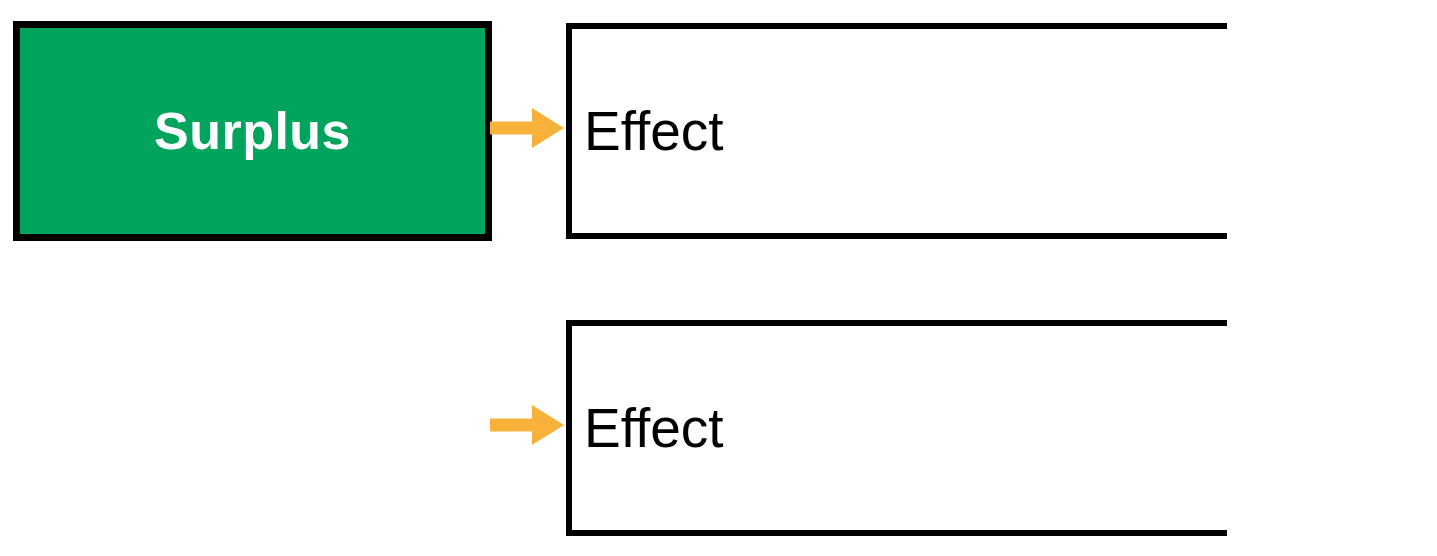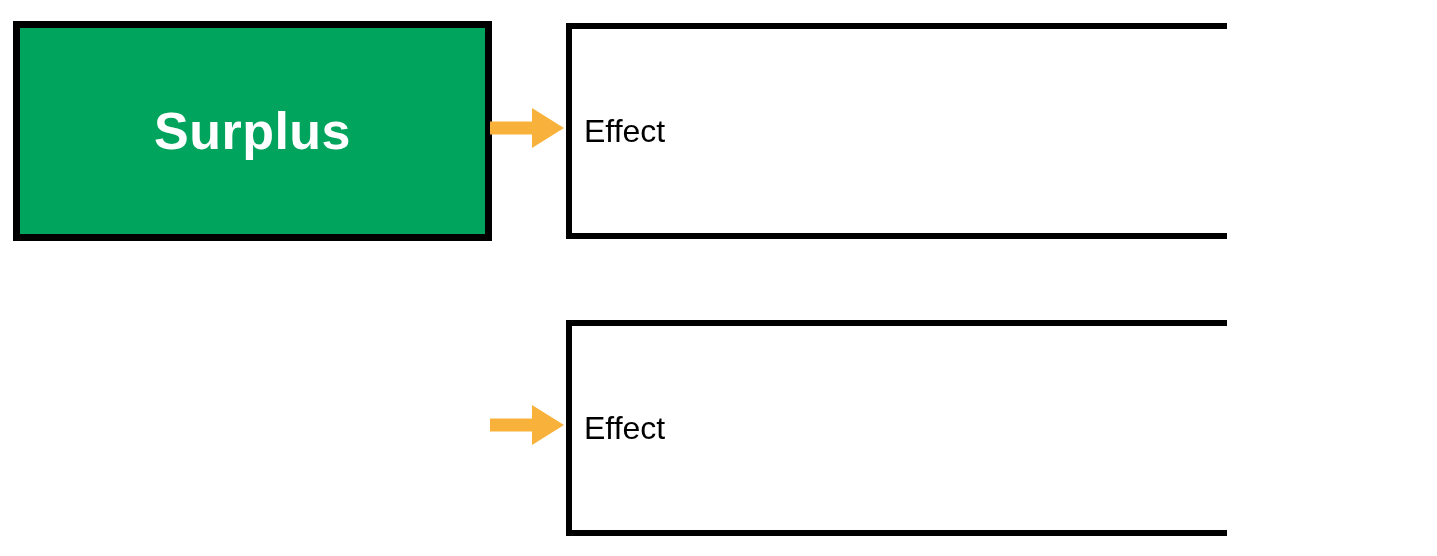--- a/index.html
+++ b/index.html
@@ -66,21 +66,21 @@
     top: 2px;
     width: 857px;
     height: 216px;
     background: var(--background);
     border: 6px solid var(--border-black);
     display: flex;
     align-items: center;
   }
   .effect-label {
     color: var(--effect-text);
-    font-size: 32px;
+    font-size: 55px;
     font-weight: normal;
     padding-left: 12px;
   }
 </style>
 </head>
 <body>
 
 <div class="canvas">
 
   <div class="row row-1">

